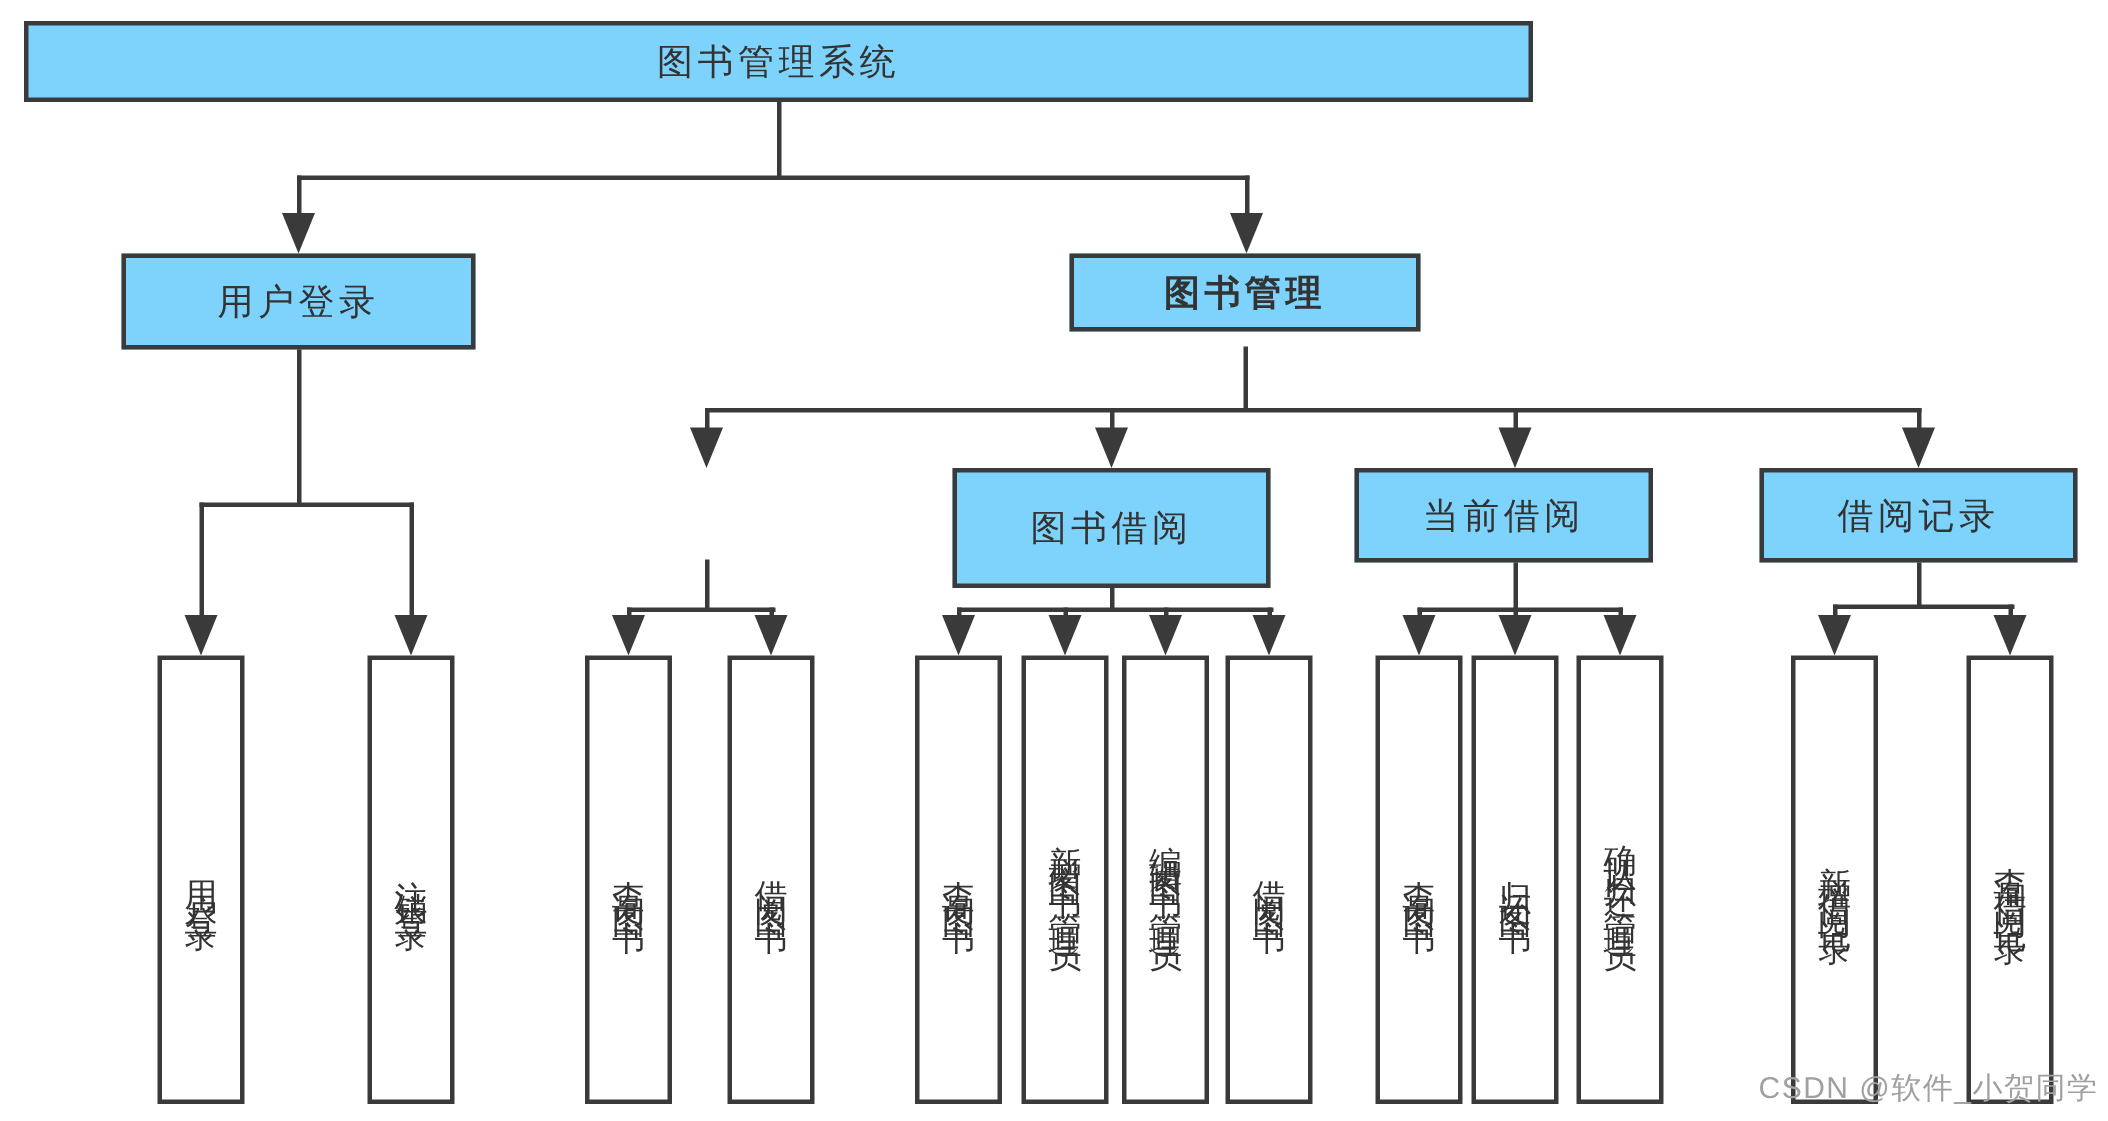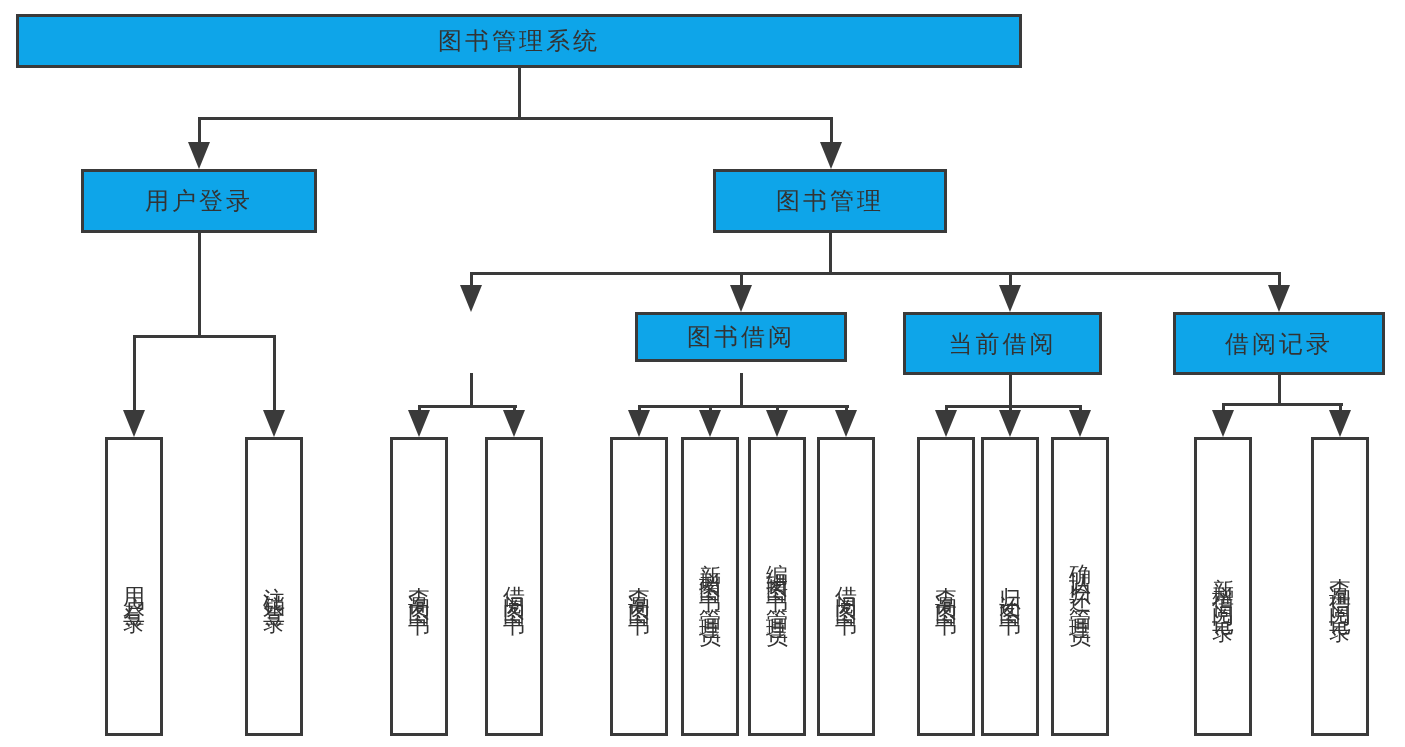--- a/index.html
+++ b/index.html
@@ -14,21 +14,21 @@
 
   
   .v,.h{position:absolute;background:var(--line);}
   .arw{position:absolute;width:0;height:0;
        border-left:11px solid transparent;
        border-right:11px solid transparent;
        border-top:27px solid var(--line);}
 
   
   .node{position:absolute;box-sizing:border-box;border:3px solid var(--line);
-        background:#0ea5e9;display:flex;align-items:center;justify-content:center;
+        background:#7dd3fc;display:flex;align-items:center;justify-content:center;
         font-size:24px;letter-spacing:3px;color:var(--ink);white-space:nowrap;}
 
   
   .leaf{position:absolute;box-sizing:border-box;border:3px solid var(--line);
         background:#fff;top:437px;height:299px;width:58px;
         writing-mode:vertical-lr;text-orientation:mixed;
         text-align:center;line-height:52px;
         font-size:22px;letter-spacing:9px;color:var(--ink);}
 
   .wm{position:absolute;right:6px;bottom:8px;font-size:20px;letter-spacing:1px;
@@ -95,24 +95,24 @@
   <div class="h" style="left:1221.5px;top:402.5px;width:121px;height:3px;"></div>
   <div class="v" style="left:1221.5px;top:403px;width:3px;height:12px;"></div>
   <div class="v" style="left:1338.5px;top:403px;width:3px;height:12px;"></div>
   <div class="arw" style="left:1212px;top:410px;"></div>
   <div class="arw" style="left:1329px;top:410px;"></div>
 
   <div class="node" style="left:16px;top:14px;width:1006px;height:54px;">图书管理系统</div>
 
   <div class="node" style="left:81px;top:169px;width:236px;height:64px;">用户登录</div>
 
-  <div class="node" style="left:713px;top:169px;width:234px;height:64px;">图书管理</div>
+  <div class="node" style="left:713px;top:169px;width:234px;height:52px;font-weight:bold;">图书管理</div>
 
 
-  <div class="node" style="left:635px;top:312px;width:212px;height:50px;">图书借阅</div>
+  <div class="node" style="left:635px;top:312px;width:212px;height:80px;">图书借阅</div>
 
   <div class="node" style="left:903px;top:312px;width:199px;height:63px;">当前借阅</div>
 
   <div class="node" style="left:1173px;top:312px;width:212px;height:63px;">借阅记录</div>
 
   <div class="leaf" style="left:105px;">用户登录</div>
 
   <div class="leaf" style="left:245px;">注销登录</div>
 
   <div class="leaf" style="left:390px;">查询图书</div>
@@ -130,14 +130,15 @@
   <div class="leaf" style="left:917px;">查询图书</div>
 
   <div class="leaf" style="left:981px;">归还图书</div>
 
   <div class="leaf" style="left:1051px;">确认归还（管理员）</div>
 
   <div class="leaf" style="left:1194px;">新增借阅记录</div>
 
   <div class="leaf" style="left:1311px;">查询借阅记录</div>
 
+  <div class="wm">CSDN @软件_小贺同学</div>
 
 </div>
 
 </body></html>

